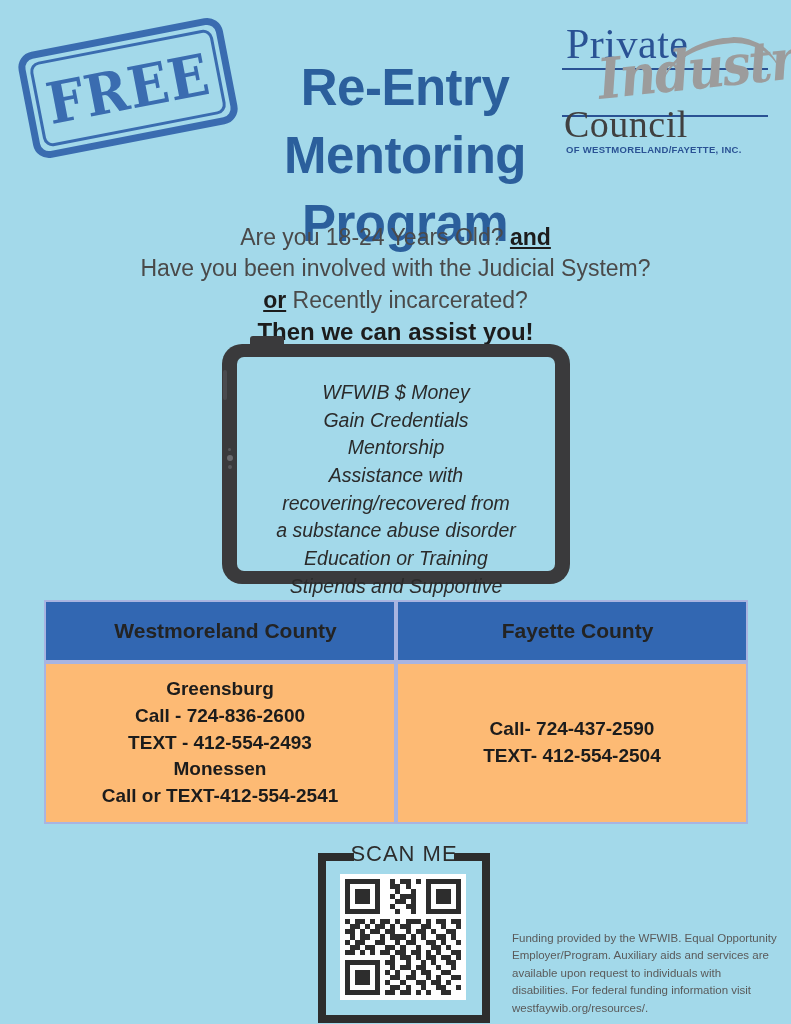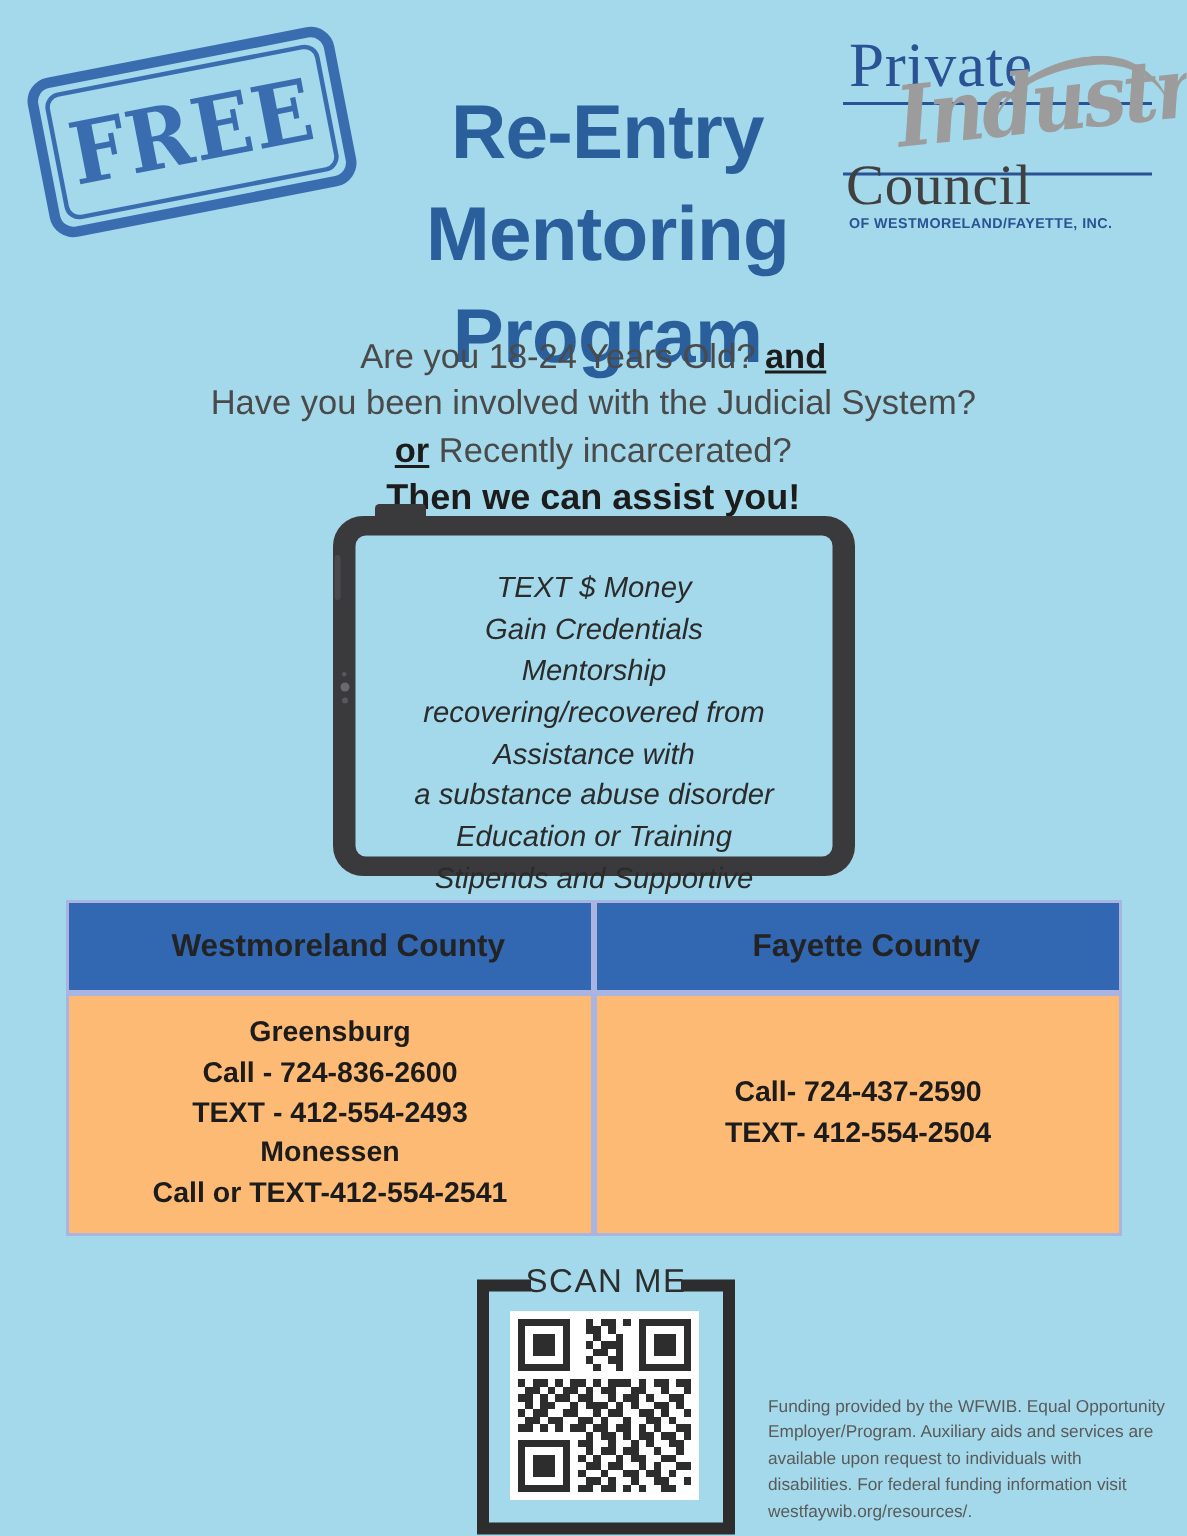--- a/index.html
+++ b/index.html
@@ -476,25 +476,25 @@
     <div class="tablet-notch"></div>
     <div class="tablet-frame">
       <div class="tablet-side-btn"></div>
       <div class="tablet-side-dots">
         <i class="d1"></i>
           <i class="d2"></i>
           <i class="d3"></i>
       </div>
       <div class="tablet-screen">
         <div class="tablet-text">
-          <div>TEXT $ Money</div>
+          <div>WFWIB $ Money</div>
           <div>Gain Credentials</div>
           <div>Mentorship</div>
+          <div>Assistance with</div>
           <div>recovering/recovered from</div>
-          <div>Assistance with</div>
           <div>a substance abuse disorder</div>
           <div>Education or Training</div>
           <div>Stipends and Supportive Services</div>
         </div>
       </div>
     </div>
   </div>
 
   <table class="county-table">
     <thead>

